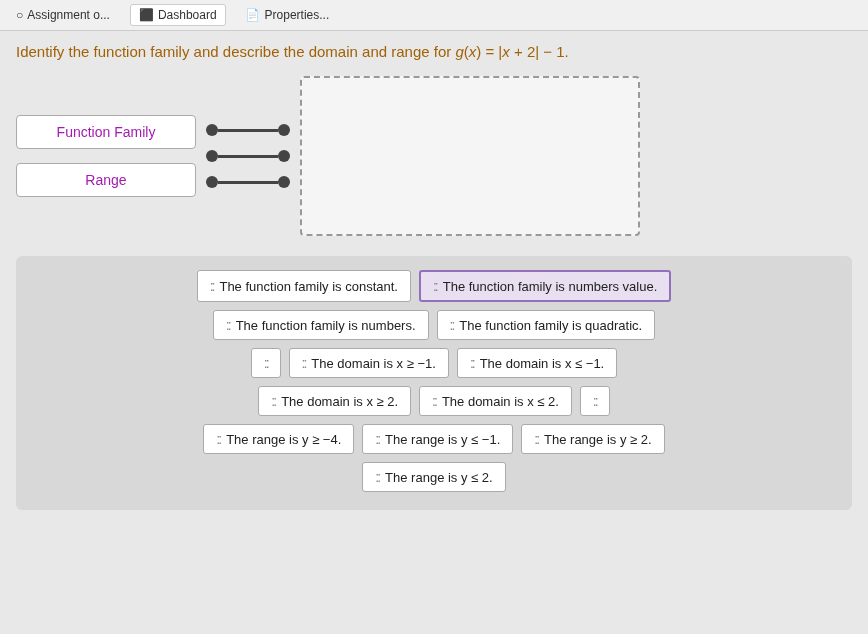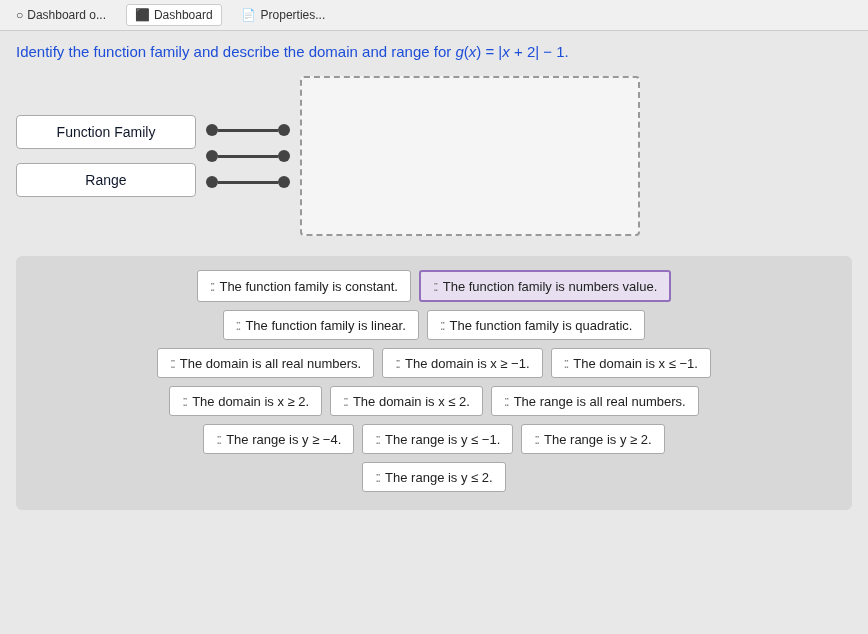--- a/index.html
+++ b/index.html
@@ -35,21 +35,21 @@
       background: white;
       border: 1px solid #ccc;
     }
 
     .main-content {
       padding: 10px 16px 16px;
     }
 
     .question-header {
       font-size: 15px;
-      color: #1d4ed8;
+      color: #a16207;
       margin-bottom: 14px;
       line-height: 1.4;
     }
 
     .drag-area {
       display: flex;
       gap: 10px;
       margin-bottom: 20px;
     }
 
@@ -59,21 +59,21 @@
       gap: 14px;
       justify-content: center;
     }
 
     .label-box {
       background: white;
       border: 1px solid #aaa;
       border-radius: 4px;
       padding: 8px 24px;
       font-size: 14px;
-      color: #0f172a;
+      color: #a21caf;
       text-align: center;
       min-width: 180px;
     }
 
     .connector-column {
       display: flex;
       flex-direction: column;
       gap: 14px;
       justify-content: center;
       align-items: center;
@@ -160,21 +160,21 @@
     
     .math {
       font-style: italic;
     }
   </style>
 </head>
 <body>
 
 <div class="top-bar">
   <span class="tab">
-    ○ <span>Dashboard o...</span>
+    ○ <span>Assignment o...</span>
   </span>
   <span class="tab active">
     ⬛ <span>Dashboard</span>
   </span>
   <span class="tab">
     📄 <span>Properties...</span>
   </span>
 </div>
 
 <div class="main-content">
@@ -223,32 +223,31 @@
       </div>
       <div class="answer-chip highlighted-chip">
         <span class="drag-handle">::</span>
         <span>The function family is numbers value.</span>
       </div>
     </div>
 
     <div class="answer-row">
       <div class="answer-chip">
         <span class="drag-handle">::</span>
-        <span>The function family is linear.</span>
+        <span>The function family is numbers.</span>
       </div>
       <div class="answer-chip">
         <span class="drag-handle">::</span>
         <span>The function family is quadratic.</span>
       </div>
     </div>
 
     <div class="answer-row">
       <div class="answer-chip">
         <span class="drag-handle">::</span>
-        <span>The domain is all real numbers.</span>
       </div>
       <div class="answer-chip">
         <span class="drag-handle">::</span>
         <span>The domain is x ≥ −1.</span>
       </div>
       <div class="answer-chip">
         <span class="drag-handle">::</span>
         <span>The domain is x ≤ −1.</span>
       </div>
     </div>
@@ -257,21 +256,20 @@
       <div class="answer-chip">
         <span class="drag-handle">::</span>
         <span>The domain is x ≥ 2.</span>
       </div>
       <div class="answer-chip">
         <span class="drag-handle">::</span>
         <span>The domain is x ≤ 2.</span>
       </div>
       <div class="answer-chip">
         <span class="drag-handle">::</span>
-        <span>The range is all real numbers.</span>
       </div>
     </div>
 
     <div class="answer-row">
       <div class="answer-chip">
         <span class="drag-handle">::</span>
         <span>The range is y ≥ −4.</span>
       </div>
       <div class="answer-chip">
         <span class="drag-handle">::</span>

